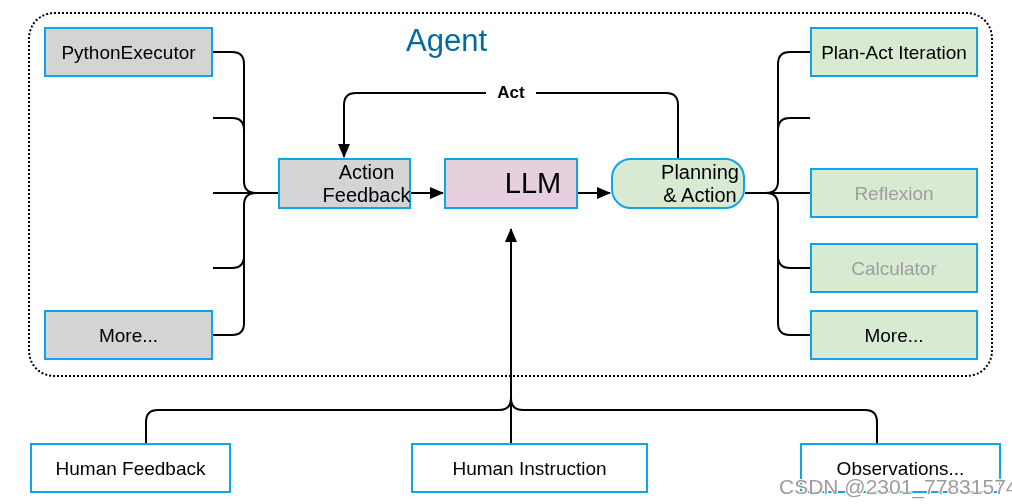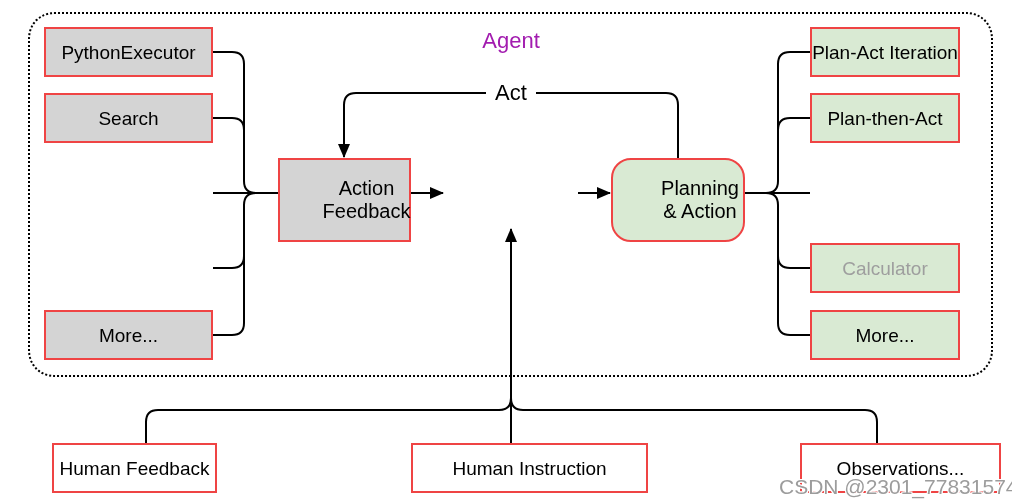--- a/index.html
+++ b/index.html
@@ -5,42 +5,42 @@
   html,body{margin:0;padding:0;background:#ffffff;}
   .canvas{
     position:relative;width:1012px;height:504px;background:#fff;
     font-family:"Liberation Sans", sans-serif;color:#000;overflow:hidden;
   }
   .agent-frame{
     position:absolute;left:28px;top:12px;width:961px;height:361px;
     border:2.5px dotted #000;border-radius:26px;
   }
   .title{
-    position:absolute;left:406px;top:24px;width:210px;text-align:center;
-    font-size:22px;line-height:34px;color:#a21caf;
+    position:absolute;left:406px;top:24px;width:210px;
+    font-size:31px;line-height:34px;color:#0369a1;
   }
   .box{
     position:absolute;display:flex;align-items:center;justify-content:center;
-    text-align:center;border:2px solid #ef4444;box-sizing:border-box;
+    text-align:center;border:2px solid #0ea5e9;box-sizing:border-box;
     font-size:19px;line-height:21px;background:#fff;
   }
   .tool{left:44px;width:169px;height:50px;background:var(--tool-fill,#d4d4d4);}
-  .strategy{left:810px;width:150px;height:50px;background:var(--strategy-fill,#d9ead3);}
+  .strategy{left:810px;width:168px;height:50px;background:var(--strategy-fill,#d9ead3);}
   .muted span{color:var(--muted-text,#9e9e9e);}
-  .core{width:133px;height:84px;top:158px;font-size:20px;line-height:23px;padding-left:44px;}
+  .core{width:133px;height:51px;top:158px;font-size:20px;line-height:23px;padding-left:44px;}
   .core span{display:block;}
   .action-exec{left:278px;background:var(--tool-fill,#d4d4d4);}
   .llm{left:444px;width:134px;background:var(--llm-fill,#e6d0de);font-size:29px;}
   .planning{left:611px;width:134px;background:var(--strategy-fill,#d9ead3);border-radius:20px;}
   .input-box{top:443px;height:50px;background:#fff;}
   svg.wires{position:absolute;left:0;top:0;z-index:1;}
   .box{z-index:2;}
   .act-label{
     position:absolute;left:486px;top:83px;width:50px;text-align:center;
-    background:#fff;font-size:22px;line-height:19px;z-index:3;
+    background:#fff;font-size:17px;line-height:19px;z-index:3;font-weight:bold;
   }
   .watermark{
     position:absolute;left:779px;top:475px;z-index:5;
     font-size:21px;color:rgba(148,148,148,0.92);white-space:nowrap;
     text-shadow:-1px -1px 0 #fff,1px -1px 0 #fff,-1px 1px 0 #fff,1px 1px 0 #fff;
   }
 </style>
 </head>
 <body>
 
@@ -80,54 +80,54 @@
       <path d="M 146 443 V 422 Q 146 410 158 410 H 499 Q 511 410 511 398"></path>
       <path d="M 877 443 V 422 Q 877 410 865 410 H 523 Q 511 410 511 398"></path>
     </g>
   </svg>
 
   <div class="act-label">Act</div>
 
   <div class="box tool" style="top:27px">
       <span>PythonExecutor</span>
     </div>
-  <div class="box tool" style="top:93px">
-      <span>Search</span>
-    </div>
   <div class="box tool" style="top:310px">
       <span>More...</span>
     </div>
 
   <div class="box core action-exec">
     <div>
       <span>Action</span>
       <span>Feedback</span>
     </div>
+  </div>
+  <div class="box core llm">
+    <span>LLM</span>
   </div>
   <div class="box core planning">
     <div>
       <span>Planning</span>
       <span>&amp; Action</span>
     </div>
   </div>
 
   <div class="box strategy" style="top:27px">
       <span>Plan-Act Iteration</span>
     </div>
-  <div class="box strategy" style="top:93px">
-      <span>Plan-then-Act</span>
+  <div class="box strategy muted" style="top:168px">
+      <span>Reflexion</span>
     </div>
   <div class="box strategy muted" style="top:243px">
       <span>Calculator</span>
     </div>
   <div class="box strategy" style="top:310px">
       <span>More...</span>
     </div>
 
-  <div class="box input-box" style="left:52px;width:165px">
+  <div class="box input-box" style="left:30px;width:201px">
       <span>Human Feedback</span>
     </div>
   <div class="box input-box" style="left:411px;width:237px">
       <span>Human Instruction</span>
     </div>
   <div class="box input-box" style="left:800px;width:201px">
       <span>Observations...</span>
     </div>
 
   <div class="watermark">CSDN @2301_77831574</div>

